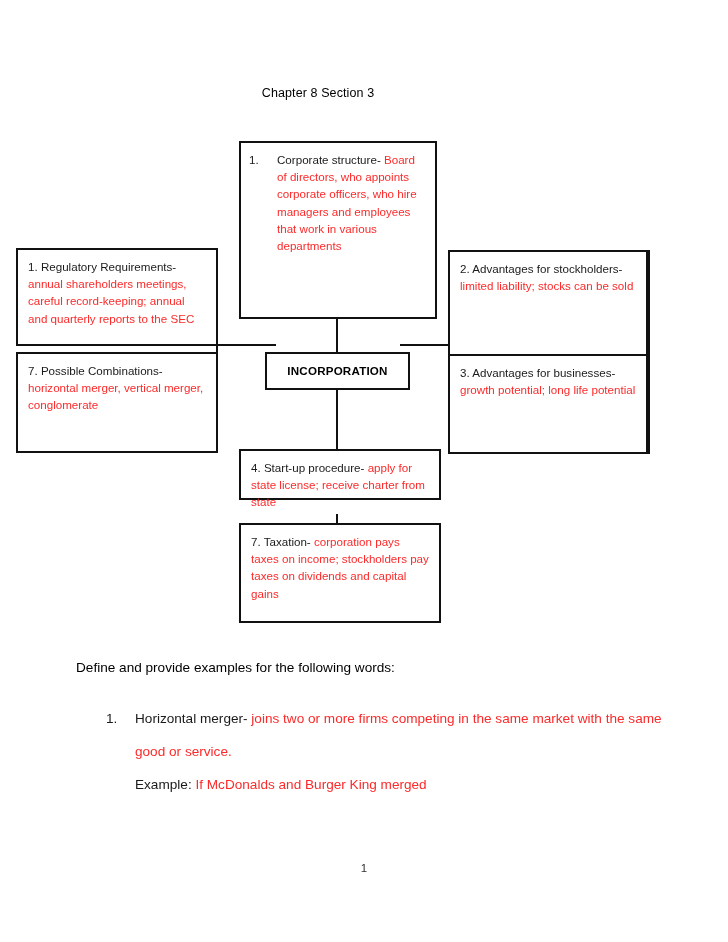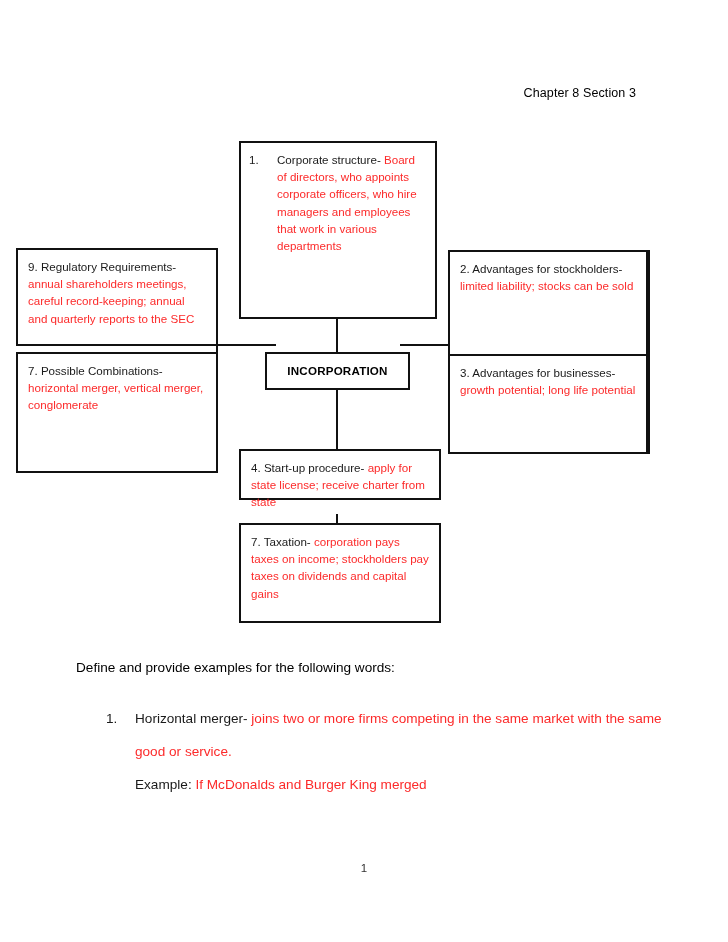--- a/index.html
+++ b/index.html
@@ -38,21 +38,21 @@
     width: 195px;
     border-bottom: 1.3px solid #1a1a1a;
     vertical-align: -2px;
     margin-left: 1px;
   }
   .chapter-title {
     position: absolute;
     left: 0;
     top: 86px;
     width: 636px;
-    text-align: right;
+    text-align: center;
     font-size: 12.5px;
     letter-spacing: 0.1px;
   }
 
   
   .diagram {
     position: absolute;
     left: 0;
     top: 0;
     width: 728px;
@@ -108,21 +108,21 @@
     left: 16px;
     top: 248px;
     width: 202px;
     height: 98px;
   }
   
   #box7 {
     left: 16px;
     top: 352px;
     width: 202px;
-    height: 121px;
+    height: 101px;
   }
   
   #box2 {
     left: 448px;
     top: 250px;
     width: 200px;
     height: 110px;
   }
   
   #box3 {
@@ -220,21 +220,21 @@
       <div class="row1">
         <span class="num lbl">1.</span>
         <span class="body">
           <span class="lbl">Corporate structure-</span>
           <span class="ans">Board of directors, who appoints corporate officers, who hire managers and employees that work in various departments</span>
         </span>
       </div>
     </div>
 
     <div class="dbox" id="box6">
-      <span class="lbl">9. Regulatory Requirements-</span>
+      <span class="lbl">1. Regulatory Requirements-</span>
       <span class="ans">annual shareholders meetings, careful record-keeping; annual and quarterly reports to the SEC</span>
     </div>
 
     <div class="dbox" id="box7">
       <span class="lbl">7. Possible Combinations-</span>
       <span class="ans">horizontal merger, vertical merger, conglomerate</span>
     </div>
 
     <div class="dbox" id="box2">
       <span class="lbl">2. Advantages for stockholders-</span>

